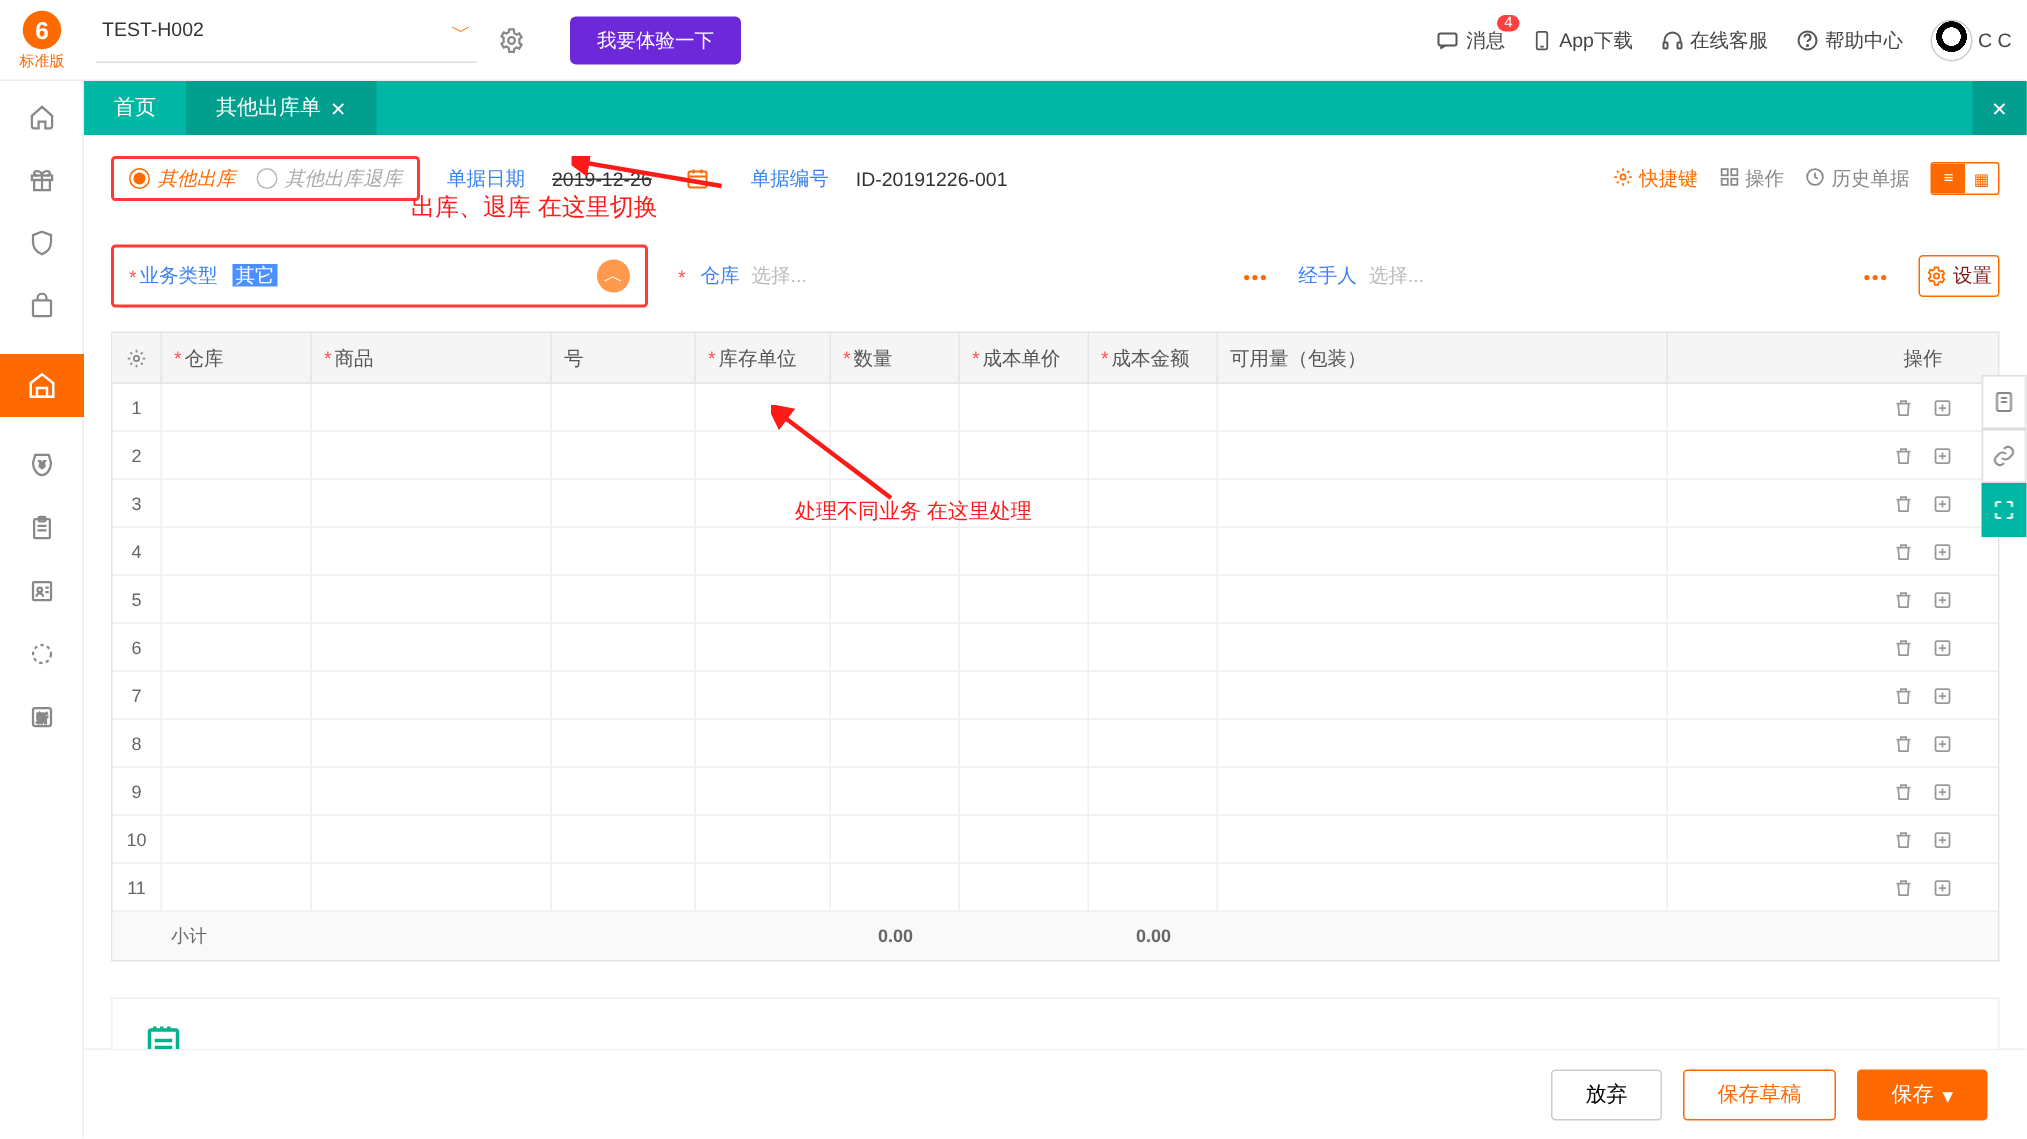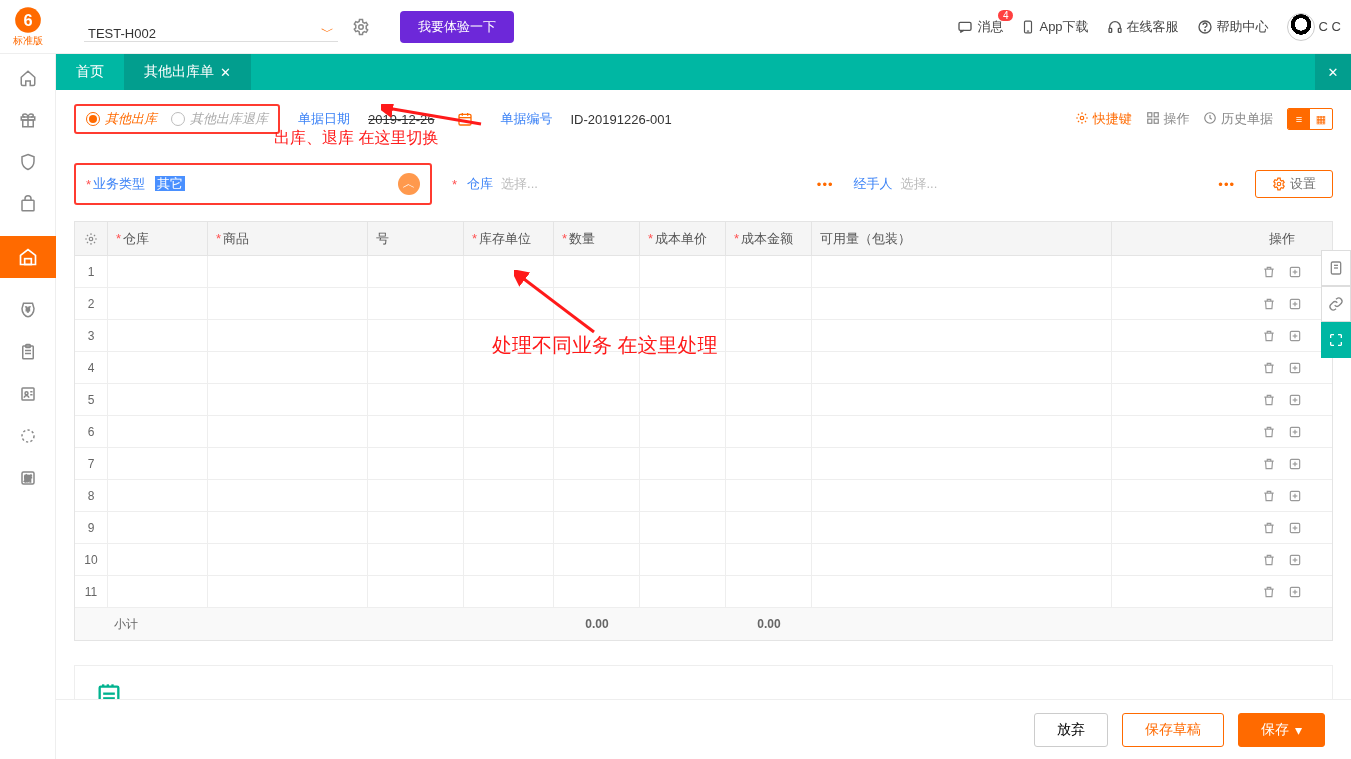--- a/index.html
+++ b/index.html
@@ -1,21 +1,21 @@
 <!DOCTYPE html>
 <html><head>
 <meta charset="utf-8">
 <style>
   * { box-sizing: border-box; margin: 0; padding: 0; }
   body { font-family: "Microsoft YaHei", Arial, sans-serif; font-size: 13px; color: #333; background: #fff; overflow: hidden; }
   .top-bar { height: 54px; display: flex; align-items: center; padding: 0 10px 0 0; border-bottom: 1px solid #eee; }
   .logo-box { width: 56px; text-align: center; }
   .logo-icon { width: 28px; height: 28px; margin: 0 auto; }
   .logo-text { font-size: 10px; color: #ff6a00; }
-  .company-select { width: 254px; height: 30px; border-bottom: 1px solid #ddd; margin-left: 28px; display: flex; align-items: flex-end; justify-content: space-between; padding: 0 4px; }
+  .company-select { width: 254px; height: 30px; border-bottom: 1px solid #ddd; margin-left: 8px; display: flex; align-items: flex-start; justify-content: space-between; padding: 0 4px; }
   .gear { margin-left: 14px; color: #888; }
   .cta-btn { background: #6d28d9; color: #fff; border: none; height: 32px; padding: 0 18px; border-radius: 4px; margin-left: 30px; font-size: 13px; }
   .top-right { margin-left: auto; display: flex; align-items: center; gap: 18px; color: #444; }
   .top-right .item { display: flex; align-items: center; gap: 4px; position: relative; }
   .badge { position: absolute; top: -8px; right: -10px; background: #ff4040; color: #fff; font-size: 10px; border-radius: 8px; padding: 0 5px; }
   .avatar { width: 28px; height: 28px; border-radius: 50%; background: radial-gradient(circle at 50% 40%, #fff 30%, #000 31%, #000 50%, #fff 51%); border: 1px solid #ccc; }
   .side-nav { position: absolute; left: 0; top: 54px; bottom: 0; width: 56px; border-right: 1px solid #eee; background: #fff; display: flex; flex-direction: column; align-items: center; padding-top: 14px; gap: 22px; }
   .side-nav .nicon { width: 20px; height: 20px; color: #888; display:flex; align-items:center; justify-content:center; }
   .side-nav .nicon.active { background: #ff6a00; color: #fff; width: 56px; height: 42px; }
   .main { position: absolute; left: 56px; top: 54px; right: 0; bottom: 0; display: flex; flex-direction: column; }
@@ -40,27 +40,27 @@
   .toolbar-right .orange { color: #ff6a00; }
   .annot1 { color: #ff1a1a; font-size: 16px; margin-left: 200px; }
   .arrow1 { position: absolute; left: 325px; top: 14px; }
   .form-row2 { margin-top: 14px; display: flex; align-items: center; gap: 20px; }
   .biz-box { border: 2px solid #ff3b30; border-radius: 3px; padding: 8px 10px; width: 358px; display:flex; align-items:center; }
   .biz-val { background: #4a90ff; color: #fff; padding: 0 2px; }
   .caret-circle { width: 22px; height: 22px; border-radius: 50%; background: #ff994d; display:flex; align-items:center; justify-content:center; color:#fff; margin-left:auto; }
   .sel-field { display:flex; align-items:center; gap:8px; min-width: 280px; }
   .sel-placeholder { color:#bbb; }
   .sel-dots { color:#ff6a00; margin-left:auto; letter-spacing:1px; }
-  .setting-btn { border:1px solid #ff6a00; color:#737373; padding:4px 16px; border-radius:3px; display:flex; align-items:center; gap:4px; }
+  .setting-btn { border:1px solid #ff6a00; color:#7f1d1d; padding:4px 4px; border-radius:3px; display:flex; align-items:center; gap:4px; }
   .dropdown-box { position: absolute; left: 115px; top: 90px; width: 340px; border: 2px solid #ff3b30; background: #fff; z-index: 5; }
   .dd-inner { margin:4px; border:1px solid #ddd; box-shadow:0 2px 8px rgba(0,0,0,.1); }
   .dd-item { padding: 10px 14px; }
   .dd-item.sel { background: #ffb380; }
   .arrow2 { position:absolute; left:458px; top:180px; }
-  .annot2 { position:absolute; left:436px; top:242px; color:#ff1a1a; font-size:20px; }
+  .annot2 { position:absolute; left:474px; top:242px; color:#ff1a1a; font-size:14px; }
   .grid-wrap { margin-top: 16px; border:1px solid #e4e4e4; }
   .grid-head { display:flex; background:#f5f5f5; border-bottom:1px solid #e4e4e4; height:34px; align-items:center; }
   .gh { border-right:1px solid #e4e4e4; padding:0 8px; height:100%; display:flex; align-items:center; color:#555; font-size:13px; }
   .gh .req { margin-right:2px; }
   .grid-body .gr { display:flex; height:32px; border-bottom:1px solid #eee; align-items:center; }
   .gc { border-right:1px solid #eee; height:100%; display:flex; align-items:center; justify-content:center; font-size:12px; color:#666; }
   .c-idx { width:33px; justify-content:center; }
   .c-w1 { width:100px; }
   .c-w2 { width:160px; }
   .c-w3 { width:96px; }

